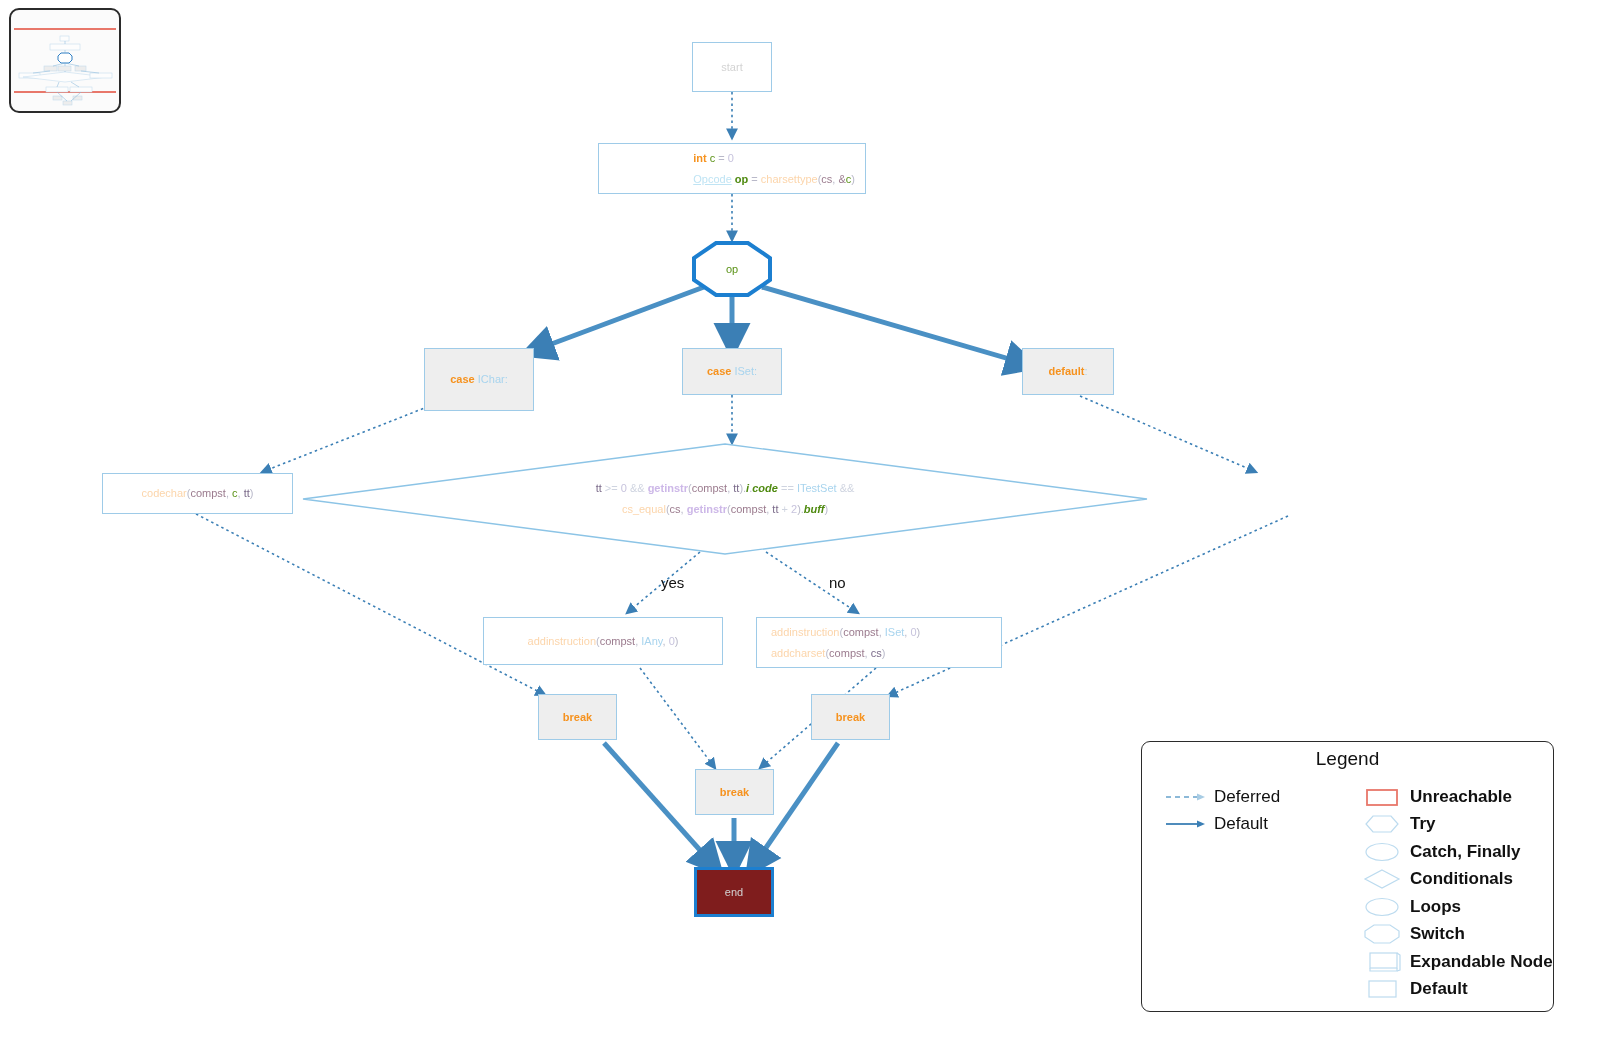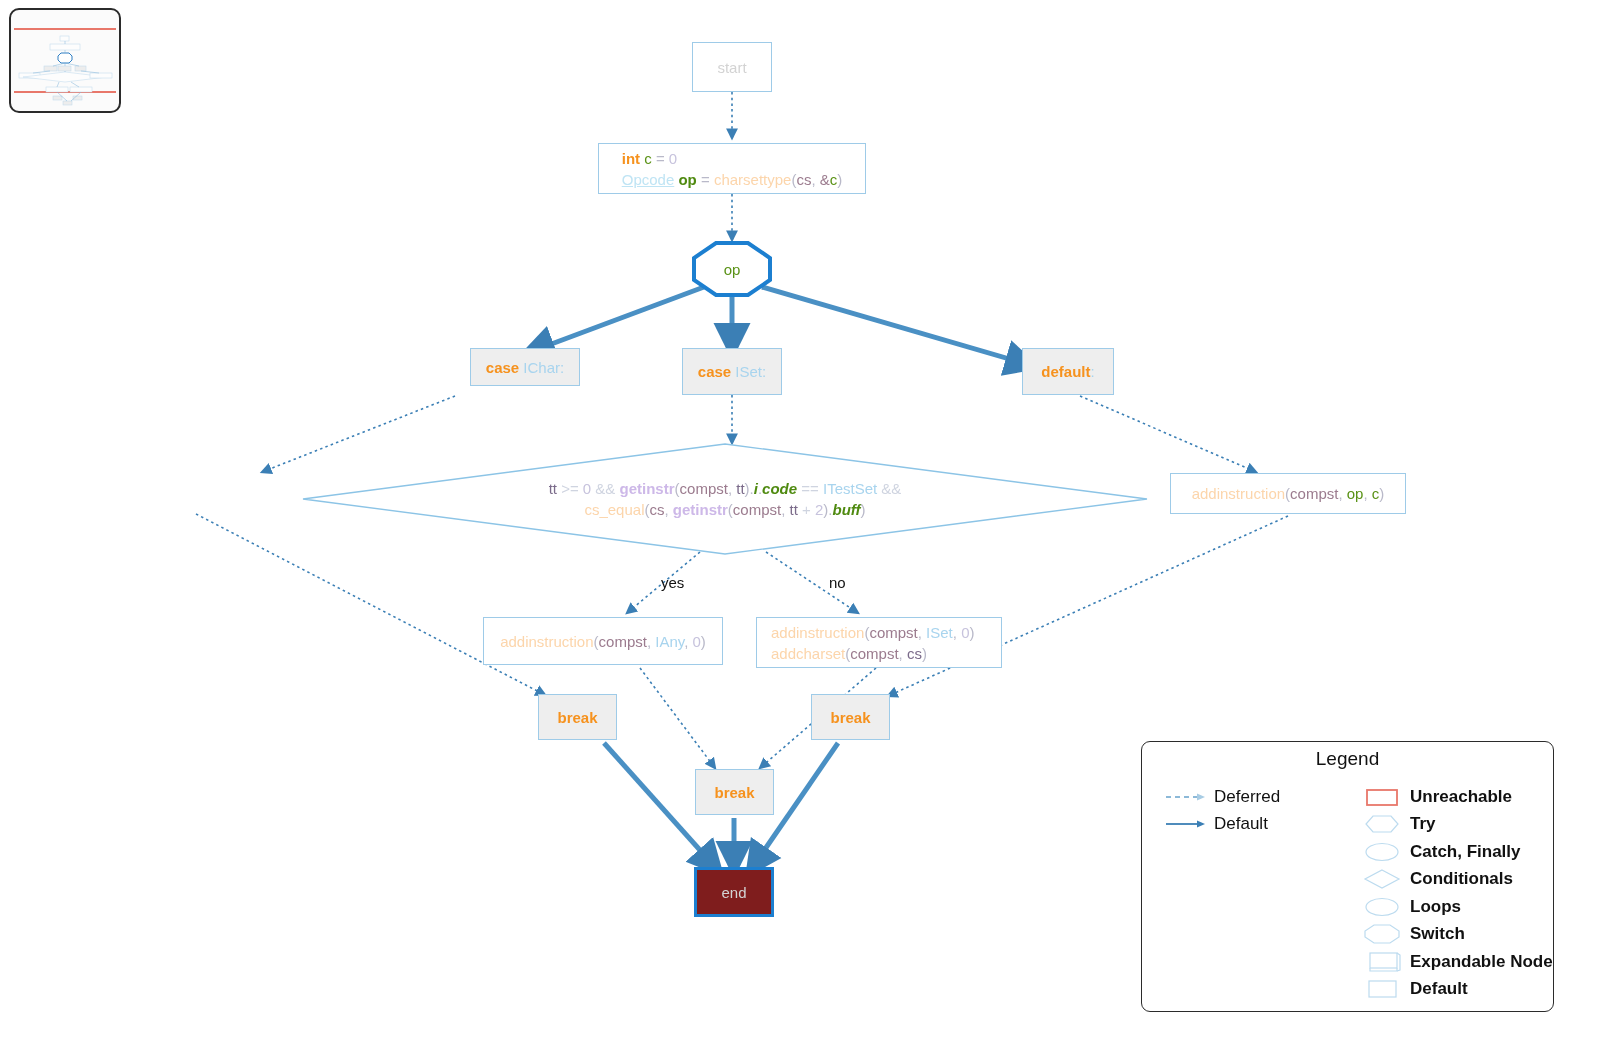--- a/index.html
+++ b/index.html
@@ -12,21 +12,21 @@
     position:relative;
   }
   #canvas{position:absolute;left:0;top:0;width:1600px;height:1041px;}
   svg.layer{position:absolute;left:0;top:0;width:1600px;height:1041px;pointer-events:none;}
 
   
   .node{position:absolute;box-sizing:border-box;display:flex;align-items:center;justify-content:center;}
   .nbox{border:1px solid #9ecbe8;background:#ffffff;}
   .nbox.grey{background:#eeeeee;}
   .nbox.thick{border:3px solid #1c7fd0;background:#7f1d1d;}
-  .ntext{font-size:15px;line-height:21px;white-space:nowrap;text-align:center;}
+  .ntext{font-size:11px;line-height:21px;white-space:nowrap;text-align:center;}
   .ntext.left{text-align:left;}
 
   
   .t-kw      {color:#f6921e;font-weight:bold;}
   .t-plain   {color:#b9b9c9;}
   .t-var     {color:#5a9216;}
   .t-var2    {color:#4f8a10;font-weight:bold;}
   .t-num     {color:#c7c3dd;}
   .t-type    {color:#bfe4f4;text-decoration:underline;}
   .t-fn      {color:#fcd5ab;}
@@ -98,54 +98,54 @@
       <path d="M604,743 L716,868"></path>
       <path d="M734,818 L734,866"></path>
       <path d="M838,743 L752,868"></path>
     </g>
   </svg>
 
   <div class="node nbox" style="left:692px;top:42px;width:80px;height:50px;">
     <span class="ntext t-grey">start</span>
   </div>
 
-  <div class="node nbox" style="left:598px;top:143px;width:268px;height:51px;padding:4px 10px;justify-content:center;">
+  <div class="node nbox" style="left:598px;top:143px;width:268px;height:51px;padding:4px 10px;justify-content:flex-end;">
     <span class="ntext left" id="code-decl"><span class="t-kw">int</span><span class="t-plain"> </span><span class="t-var">c</span><span class="t-plain"> = </span><span class="t-num">0</span><br><span class="t-type">Opcode</span><span class="t-plain"> </span><span class="t-var2">op</span><span class="t-plain"> = </span><span class="t-fn">charsettype</span><span class="t-plain">(</span><span class="t-arg">cs</span><span class="t-plain">, </span><span class="t-arg">&amp;</span><span class="t-var">c</span><span class="t-plain">)</span></span>
   </div>
 
   <div class="node" style="left:692px;top:241px;width:80px;height:56px;">
     <svg width="80" height="56" style="position:absolute;left:0;top:0;">
       <polygon points="24,2 56,2 78,17 78,39 56,54 24,54 2,39 2,17" fill="#ffffff" stroke="#1c7fd0" stroke-width="4"></polygon>
     </svg>
     <span class="ntext t-var" style="position:relative;z-index:2;">op</span>
   </div>
 
-  <div class="node nbox grey" style="left:470px;top:348px;width:110px;height:38px;">
+  <div class="node nbox grey" style="left:424px;top:348px;width:110px;height:63px;">
     <span class="ntext" id="code-case1"><span class="t-kw">case</span><span class="t-plain"> </span><span class="t-ident">IChar</span><span class="t-ident">:</span></span>
   </div>
 
   <div class="node nbox grey" style="left:682px;top:348px;width:100px;height:47px;">
     <span class="ntext" id="code-case2"><span class="t-kw">case</span><span class="t-plain"> </span><span class="t-ident">ISet</span><span class="t-ident">:</span></span>
   </div>
 
   <div class="node nbox grey" style="left:1022px;top:348px;width:92px;height:47px;">
     <span class="ntext" id="code-case3"><span class="t-kw">default</span><span class="t-ident">:</span></span>
   </div>
 
+  <div class="node nbox" style="left:102px;top:473px;width:191px;height:41px;">
+    <span class="ntext" id="code-codechar"><span class="t-fn">codechar</span><span class="t-plain">(</span><span class="t-arg">compst</span><span class="t-plain">, </span><span class="t-var">c</span><span class="t-plain">, </span><span class="t-cs">tt</span><span class="t-plain">)</span></span>
+  </div>
 
   <div class="node" style="left:302px;top:443px;width:846px;height:112px;">
     <svg width="846" height="112" style="position:absolute;left:0;top:0;">
       <polygon points="423,1 845,56 423,111 1,56" fill="#ffffff" stroke="#8cc4e6" stroke-width="1.4"></polygon>
     </svg>
     <span class="ntext" style="position:relative;z-index:2;" id="code-cond"><span class="t-cs">tt</span><span class="t-op"> &gt;= </span><span class="t-num">0</span><span class="t-op"> &amp;&amp; </span><span class="t-fnb">getinstr</span><span class="t-plain">(</span><span class="t-arg">compst</span><span class="t-plain">, </span><span class="t-cs">tt</span><span class="t-plain">)</span><span class="t-plain">.</span><span class="t-field">i</span><span class="t-plain">.</span><span class="t-field">code</span><span class="t-op"> == </span><span class="t-ident">ITestSet</span><span class="t-op"> &amp;&amp;</span><br><span class="t-fn">cs_equal</span><span class="t-plain">(</span><span class="t-arg">cs</span><span class="t-plain">, </span><span class="t-fnb">getinstr</span><span class="t-plain">(</span><span class="t-arg">compst</span><span class="t-plain">, </span><span class="t-cs">tt</span><span class="t-op"> + </span><span class="t-num">2</span><span class="t-plain">)</span><span class="t-plain">.</span><span class="t-field">buff</span><span class="t-plain">)</span></span>
   </div>
 
-  <div class="node nbox" style="left:1170px;top:473px;width:236px;height:41px;">
-    <span class="ntext" id="code-addright"><span class="t-fn">addinstruction</span><span class="t-plain">(</span><span class="t-arg">compst</span><span class="t-plain">, </span><span class="t-var">op</span><span class="t-plain">, </span><span class="t-var">c</span><span class="t-plain">)</span></span>
-  </div>
 
   <div class="node nbox" style="left:483px;top:617px;width:240px;height:48px;">
     <span class="ntext" id="code-yes"><span class="t-fn">addinstruction</span><span class="t-plain">(</span><span class="t-arg">compst</span><span class="t-plain">, </span><span class="t-ident">IAny</span><span class="t-plain">, </span><span class="t-num">0</span><span class="t-plain">)</span></span>
   </div>
 
   <div class="node nbox" style="left:756px;top:617px;width:246px;height:51px;padding:3px 14px;justify-content:flex-start;">
     <span class="ntext left" id="code-no"><span class="t-fn">addinstruction</span><span class="t-plain">(</span><span class="t-arg">compst</span><span class="t-plain">, </span><span class="t-ident">ISet</span><span class="t-plain">, </span><span class="t-num">0</span><span class="t-plain">)</span><br><span class="t-fn">addcharset</span><span class="t-plain">(</span><span class="t-arg">compst</span><span class="t-plain">, </span><span class="t-cs">cs</span><span class="t-plain">)</span></span>
   </div>
 
   <div class="node nbox grey" style="left:538px;top:694px;width:79px;height:46px;">

